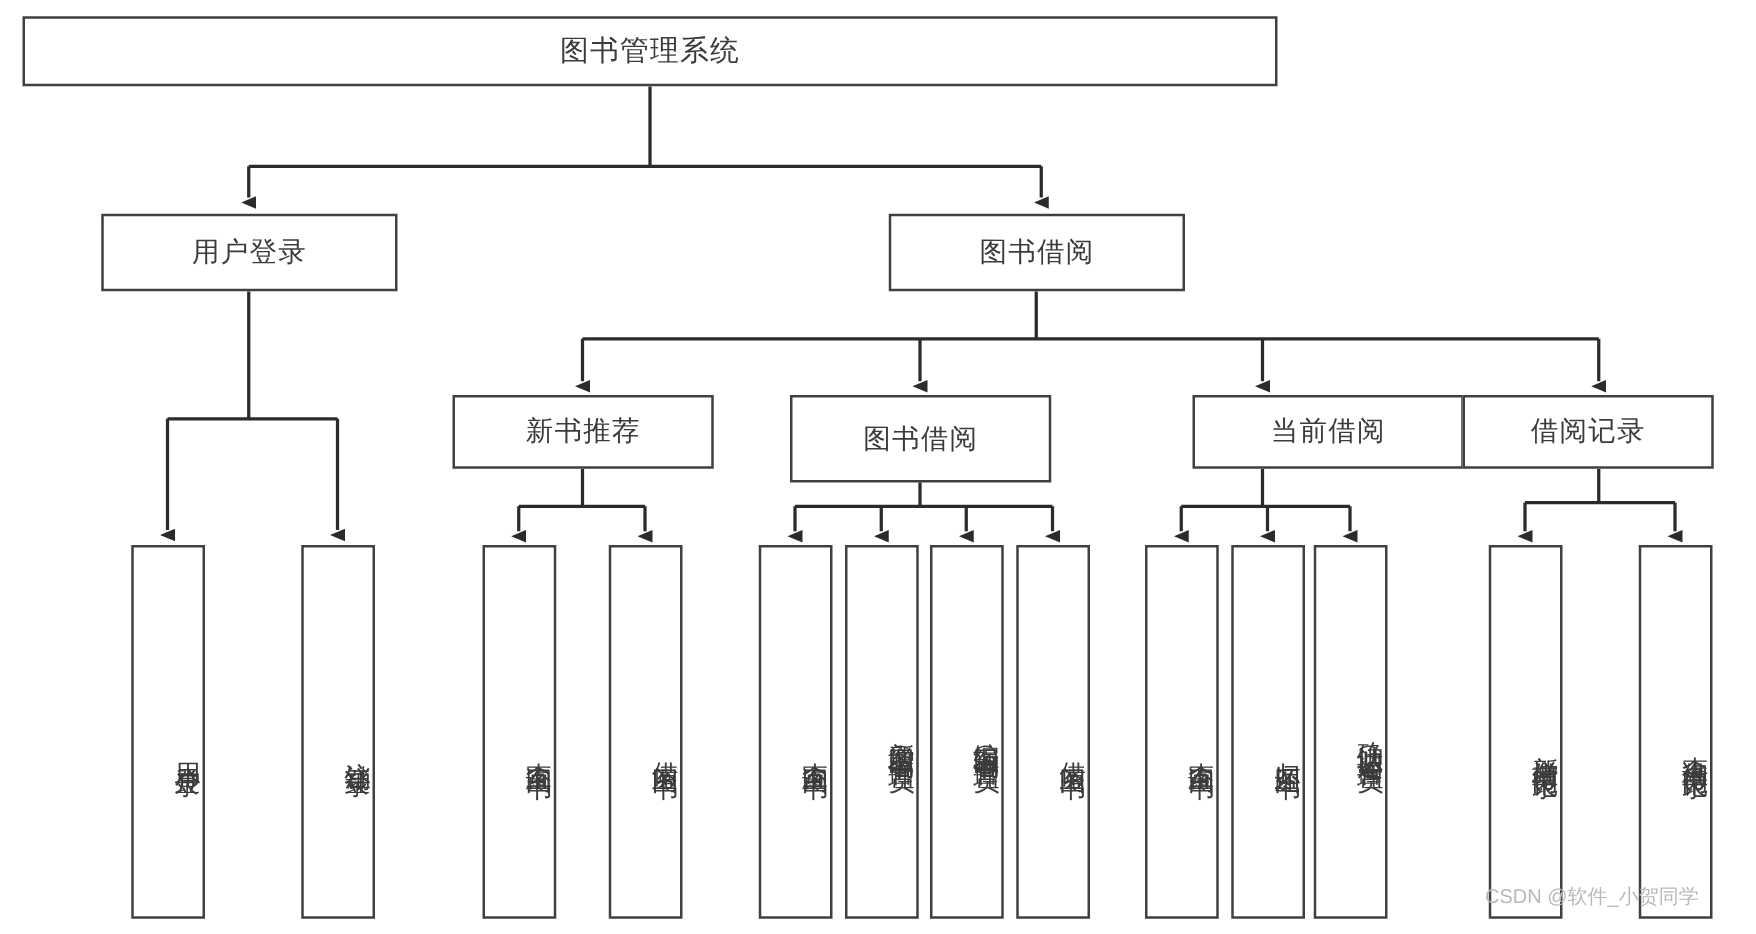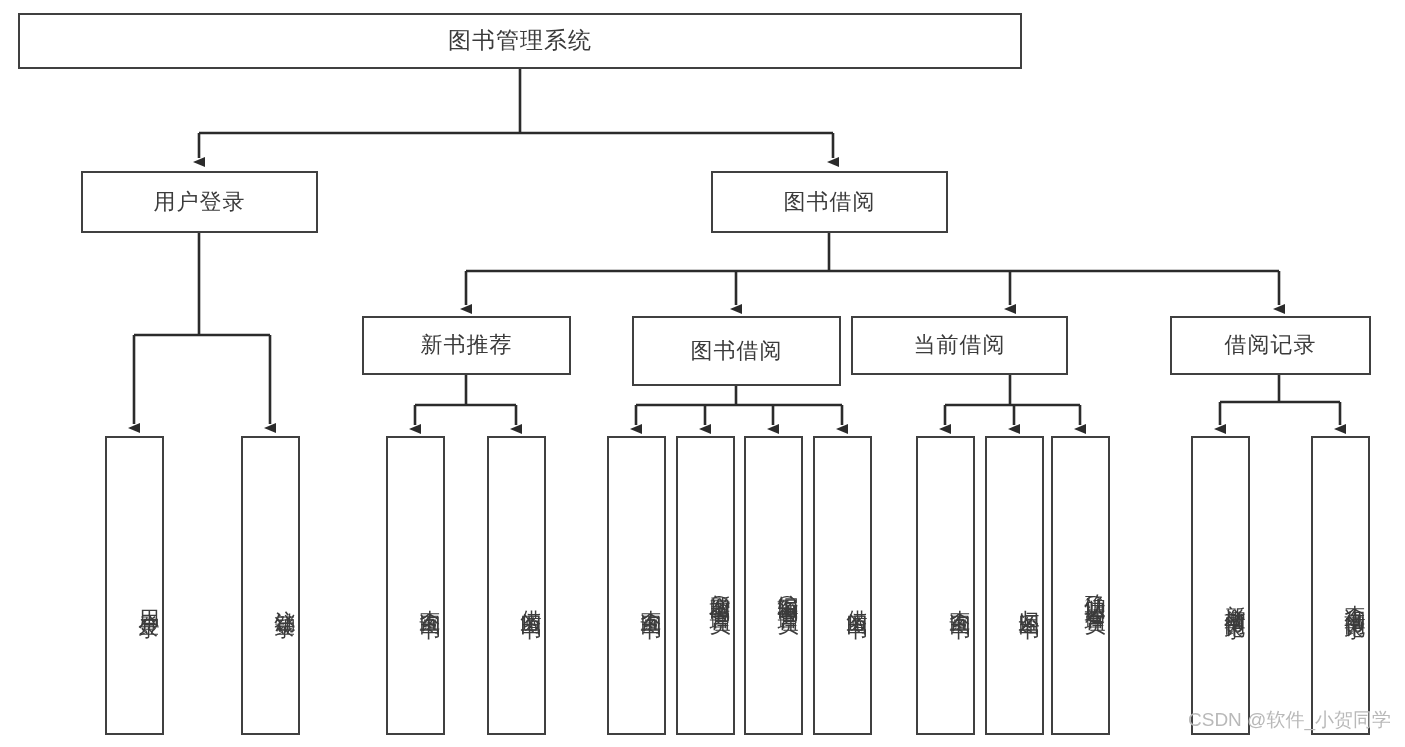--- a/index.html
+++ b/index.html
@@ -56,21 +56,21 @@
     line-height: 1.25;
   }
   .node-label {
     display: block;
     white-space: pre;
   }
   .watermark {
     position: absolute;
     left: 1188px;
     top: 707px;
-    font-size: 19px;
+    font-size: 16px;
     color: #b9b9b9;
     white-space: nowrap;
     z-index: 3;
     font-family: "Liberation Sans", "DejaVu Sans", sans-serif;
   }
 </style>
 </head>
 <body>
 
 <div id="canvas">
@@ -135,21 +135,21 @@
   <div class="node horiz" style="left:711px; top:171px; width:237px; height:62px;">
     <span class="node-label">图书借阅</span>
   </div>
 
   <div class="node horiz" style="left:362px; top:316px; width:209px; height:59px;align-items:center;">
     <span class="node-label">新书推荐</span>
   </div>
   <div class="node horiz" style="left:632px; top:316px; width:209px; height:70px;">
     <span class="node-label">图书借阅</span>
   </div>
-  <div class="node horiz" style="left:851px; top:316px; width:217px; height:59px;">
+  <div class="node horiz" style="left:954px; top:316px; width:217px; height:59px;">
     <span class="node-label">当前借阅</span>
   </div>
   <div class="node horiz" style="left:1170px; top:316px; width:201px; height:59px;">
     <span class="node-label">借阅记录</span>
   </div>
 
   <div class="node vert" style="left:105px; top:436px; width:59px; height:299px;">
     <span class="node-label">用户登录</span>
   </div>
   <div class="node vert" style="left:241px; top:436px; width:59px; height:299px;">

